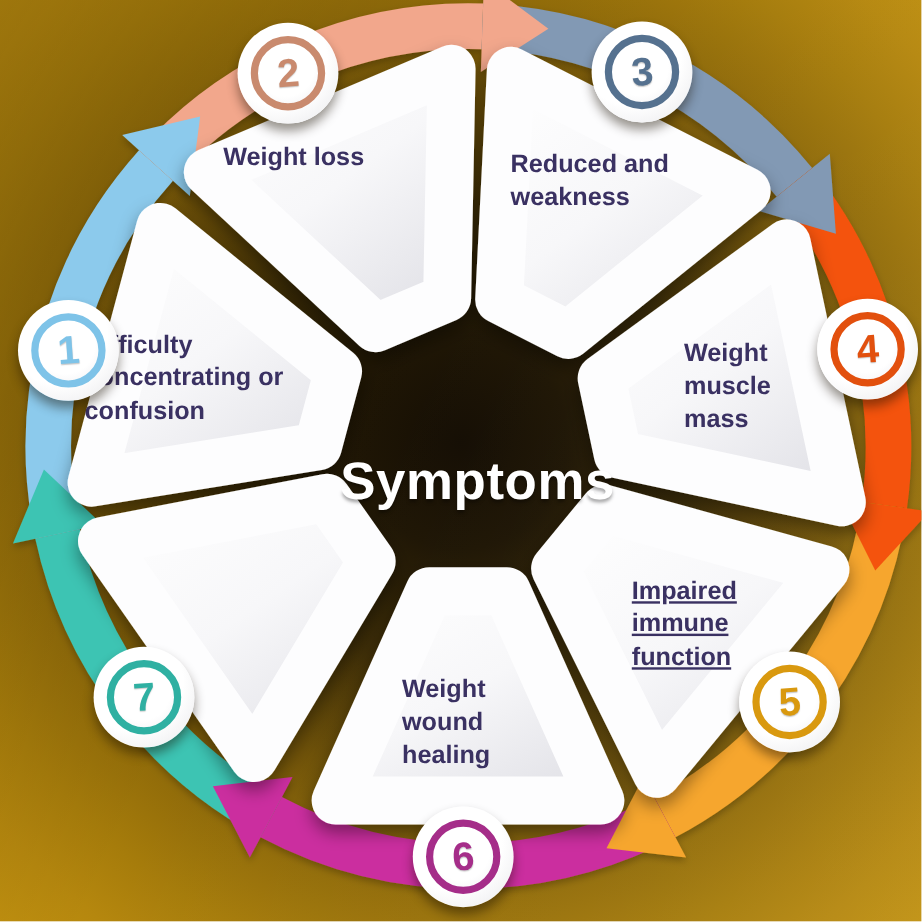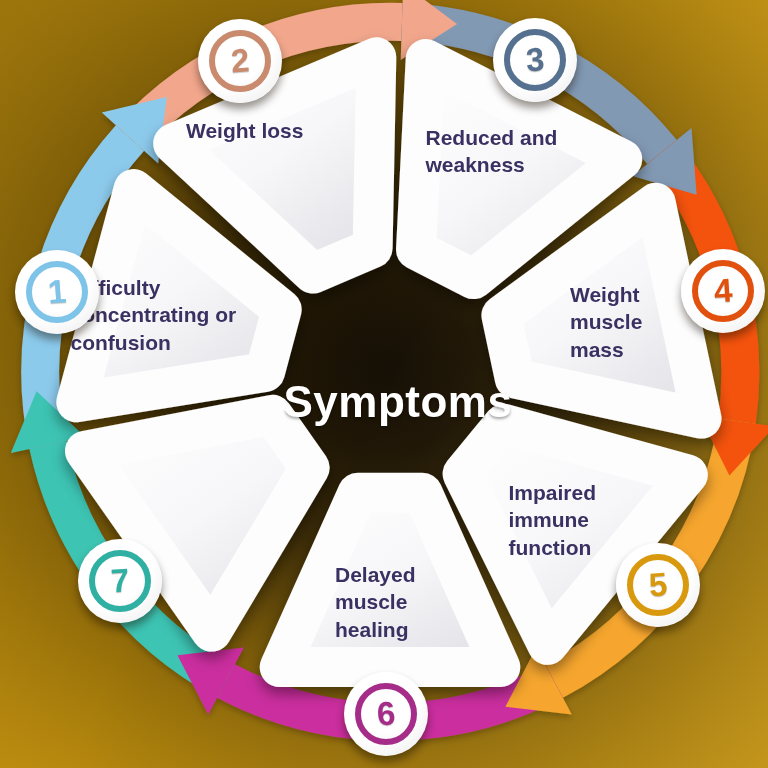--- a/index.html
+++ b/index.html
@@ -104,22 +104,22 @@
   </svg>
 
   <div class="title">
     <div>Symptoms</div>
   </div>
 
   <div class="label" style="left:168px;top:315px;width:195px;">Difficulty concentrating or confusion</div>
   <div class="label" style="left:286px;top:131px;width:200px;">Weight loss</div>
   <div class="label" style="left:503px;top:151px;width:155px;">Reduced and weakness</div>
   <div class="label" style="left:625px;top:322px;width:110px;">Weight muscle mass</div>
-  <div class="label" style="left:571px;top:520px;width:125px;">Impaired immune function</div>
-  <div class="label" style="left:390px;top:602px;width:110px;">Delayed muscle healing</div>
+  <div class="label" style="left:589px;top:520px;width:125px;text-decoration:underline;">Impaired immune function</div>
+  <div class="label" style="left:390px;top:602px;width:110px;">Weight wound healing</div>
 
   <div class="badge b1" style="left:57px;top:292px;">
     <div class="ring">
       <span class="num">1</span>
     </div>
   </div>
   <div class="badge b2" style="left:240px;top:61px;">
     <div class="ring">
       <span class="num">2</span>
     </div>

